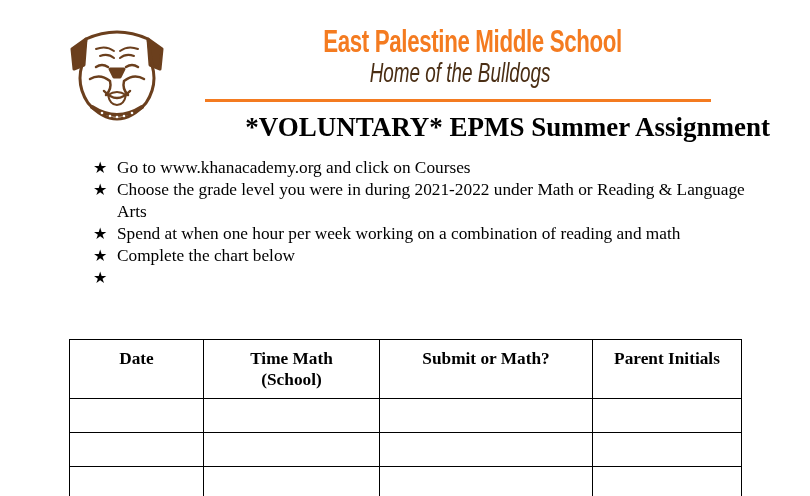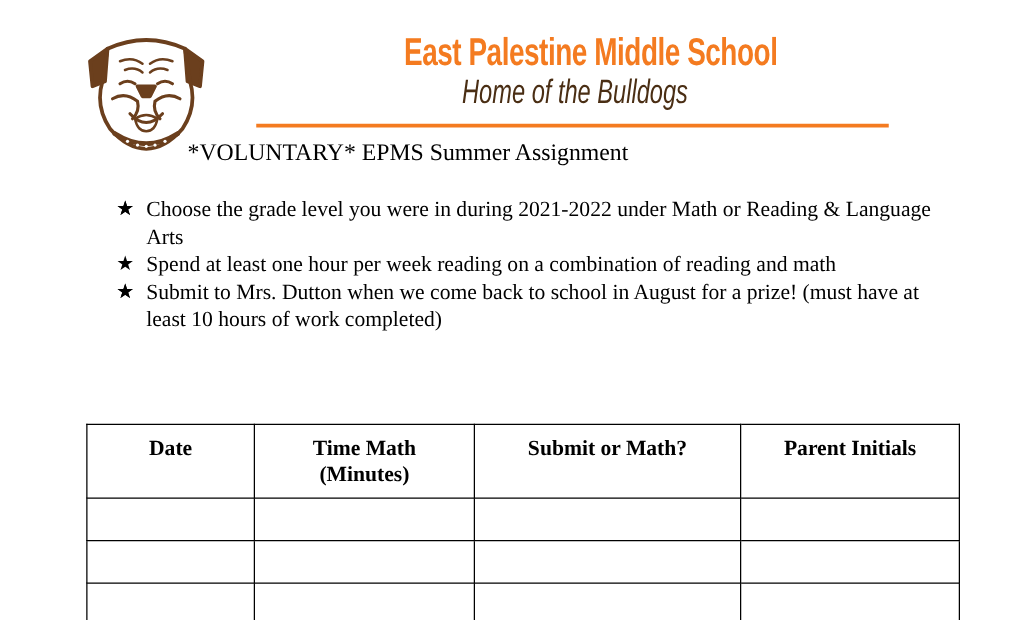--- a/index.html
+++ b/index.html
@@ -21,41 +21,41 @@
       position: absolute; left: 300px; top: 58px; width: 320px;
       text-align: center;
       font-family: "Liberation Sans", sans-serif; font-style: italic;
       font-size: 27px;
       transform: scaleX(0.7); transform-origin: center;
       white-space: nowrap;
     }
     .divider { position: absolute; left: 205px; top: 99px; width: 506px; height: 3px; }
     .title {
       position: absolute; left: 150px; top: 112px; width: 620px;
-      text-align: left; font-weight: normal; font-size: 19px; white-space: nowrap;
+      text-align: right; font-weight: bold; font-size: 27px; white-space: nowrap;
     }
     .bullets {
       position: absolute; left: 90px; top: 157px; width: 680px;
       margin: 0; padding: 0; list-style: none;
       font-size: 17.3px; line-height: 22px;
     }
     .bullets li { position: relative; padding-left: 27px; }
     .bullets .star { position: absolute; left: 3px; top: 0; font-size: 16px; }
     table.log {
       position: absolute; left: 69px; top: 339px;
       border-collapse: collapse;
       font-size: 17.3px;
     }
     table.log th, table.log td { border: 1.5px solid #000; padding: 0; }
     table.log th {
       height: 59px; vertical-align: top; padding-top: 8px; box-sizing: border-box;
       font-weight: bold; line-height: 21px; text-align: center;
     }
     table.log td { height: 33px; }
-    .c1 { width: 134px; } .c2 { width: 176px; } .c3 { width: 213px; } .c4 { width: 175px; }
+    .c1 { width: 134px; } .c2 { width: 176px; } .c3 { width: 213px; } .c4 { width: 149px; }
   </style>
 </head>
 <body>
 
 <div class="logo">
   <svg width="102" height="98" viewBox="0 0 102 98">
     <g fill="none" stroke="#6b3f1d" stroke-width="3" stroke-linejoin="round" stroke-linecap="round">
 
       <path d="M20 14 L6 24 L8 44 L18 40 Z" fill="#6b3f1d"></path>
       <path d="M82 14 L96 24 L94 44 L84 40 Z" fill="#6b3f1d"></path>
@@ -92,45 +92,46 @@
 
 <div class="school-name" style="color:#f47b20;">East Palestine Middle School</div>
 <div class="tagline" style="color:#4a2e14;">Home of the Bulldogs</div>
 <div class="divider" style="background:#f47b20;"></div>
 
 <div class="title">*VOLUNTARY* EPMS Summer Assignment</div>
 
 <ul class="bullets">
   <li>
     <span class="star">★</span>
+    <span>Go to www.khanacademy.org and click on Courses</span>
   </li>
   <li>
     <span class="star">★</span>
     <span>Choose the grade level you were in during 2021-2022 under Math or Reading &amp; Language Arts</span>
   </li>
   <li>
     <span class="star">★</span>
-    <span>Spend at least one hour per week reading on a combination of reading and math</span>
+    <span>Spend at when one hour per week working on a combination of reading and math</span>
   </li>
   <li>
     <span class="star">★</span>
+    <span>Complete the chart below</span>
   </li>
   <li>
     <span class="star">★</span>
-    <span>Submit to Mrs. Dutton when we come back to school in August for a prize! (must have at least 10 hours of work completed)</span>
   </li>
 </ul>
 
 <table class="log">
   <thead>
     <tr>
       <th class="c1">Date</th>
       <th class="c2">
         <div>Time Math</div>
-        <div>(Minutes)</div>
+        <div>(School)</div>
       </th>
       <th class="c3">Submit or Math?</th>
       <th class="c4">Parent Initials</th>
     </tr>
   </thead>
   <tbody>
     <tr>
       <td></td>
       <td></td>
       <td></td>

